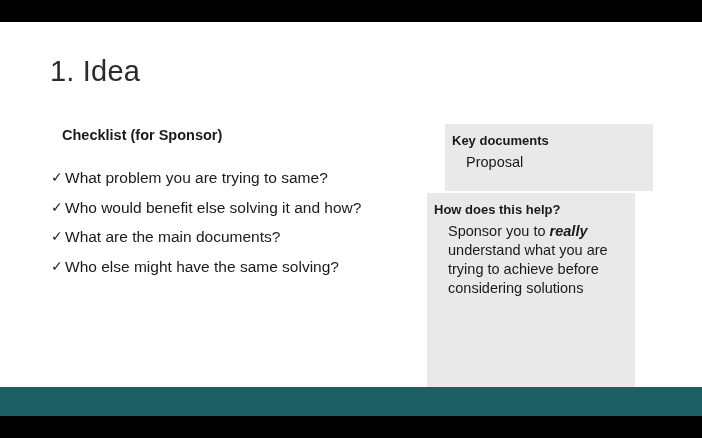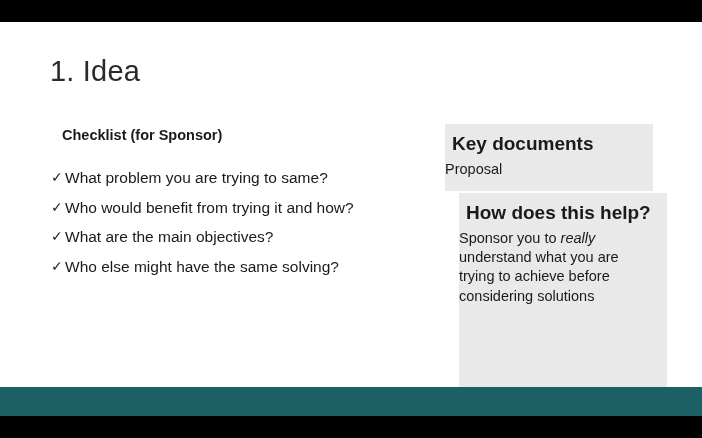--- a/index.html
+++ b/index.html
@@ -98,40 +98,41 @@
     position: absolute;
     background: #e9e9e9;
   }
   .panel-key-docs {
     left: 445px;
     top: 102px;
     width: 208px;
     height: 67px;
   }
   .panel-how-help {
-    left: 459px;
+    left: 427px;
     top: 171px;
     width: 208px;
     height: 198px;
   }
   .panel-title {
-    font-size: 19px;
+    font-size: 13px;
     font-weight: bold;
     color: #1a1a1a;
     padding: 9px 8px 0 7px;
     line-height: 1.2;
   }
   .panel-body {
     font-size: 14.5px;
     color: #1a1a1a;
-    padding: 4px 10px 0 0;
+    padding: 4px 10px 0 21px;
     line-height: 1.33;
   }
   .panel-body em {
     font-style: italic;
+    font-weight: bold;
   }
 </style>
 </head>
 <body>
 
 <div class="slide-frame">
 
   <div class="top-black-band"></div>
 
   <div class="slide-canvas">
@@ -140,25 +141,25 @@
 
     <div class="checklist-heading">Checklist (for Sponsor)</div>
 
     <div class="checklist">
       <div class="check-item">
         <span class="check-mark">✓</span>
         <span class="check-text">What problem you are trying to same?</span>
       </div>
       <div class="check-item">
         <span class="check-mark">✓</span>
-        <span class="check-text">Who would benefit from trying it and how?</span>
+        <span class="check-text">Who would benefit else solving it and how?</span>
       </div>
       <div class="check-item">
         <span class="check-mark">✓</span>
-        <span class="check-text">What are the main objectives?</span>
+        <span class="check-text">What are the main documents?</span>
       </div>
       <div class="check-item">
         <span class="check-mark">✓</span>
         <span class="check-text">Who else might have the same solving?</span>
       </div>
     </div>
 
     <div class="panel panel-key-docs">
       <div class="panel-title">Key documents</div>
       <div class="panel-body">Proposal</div>

